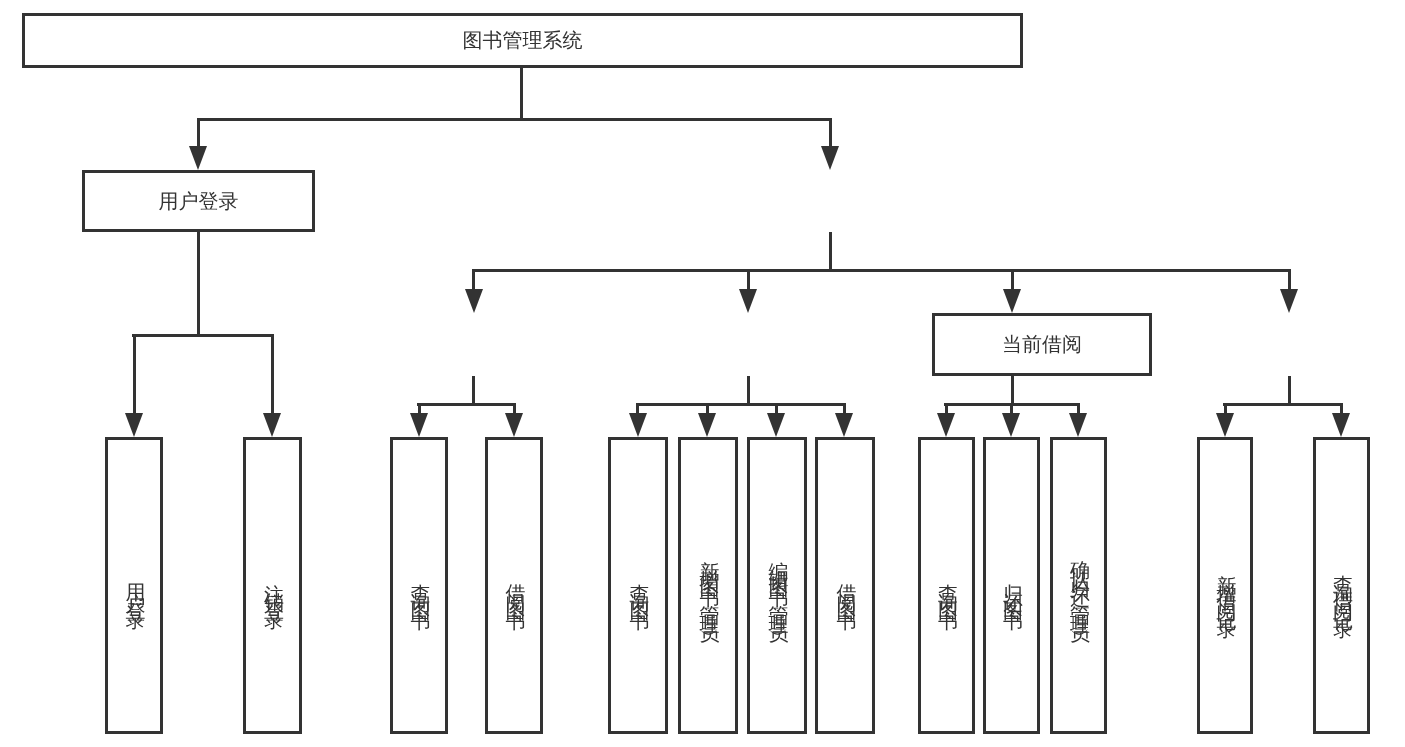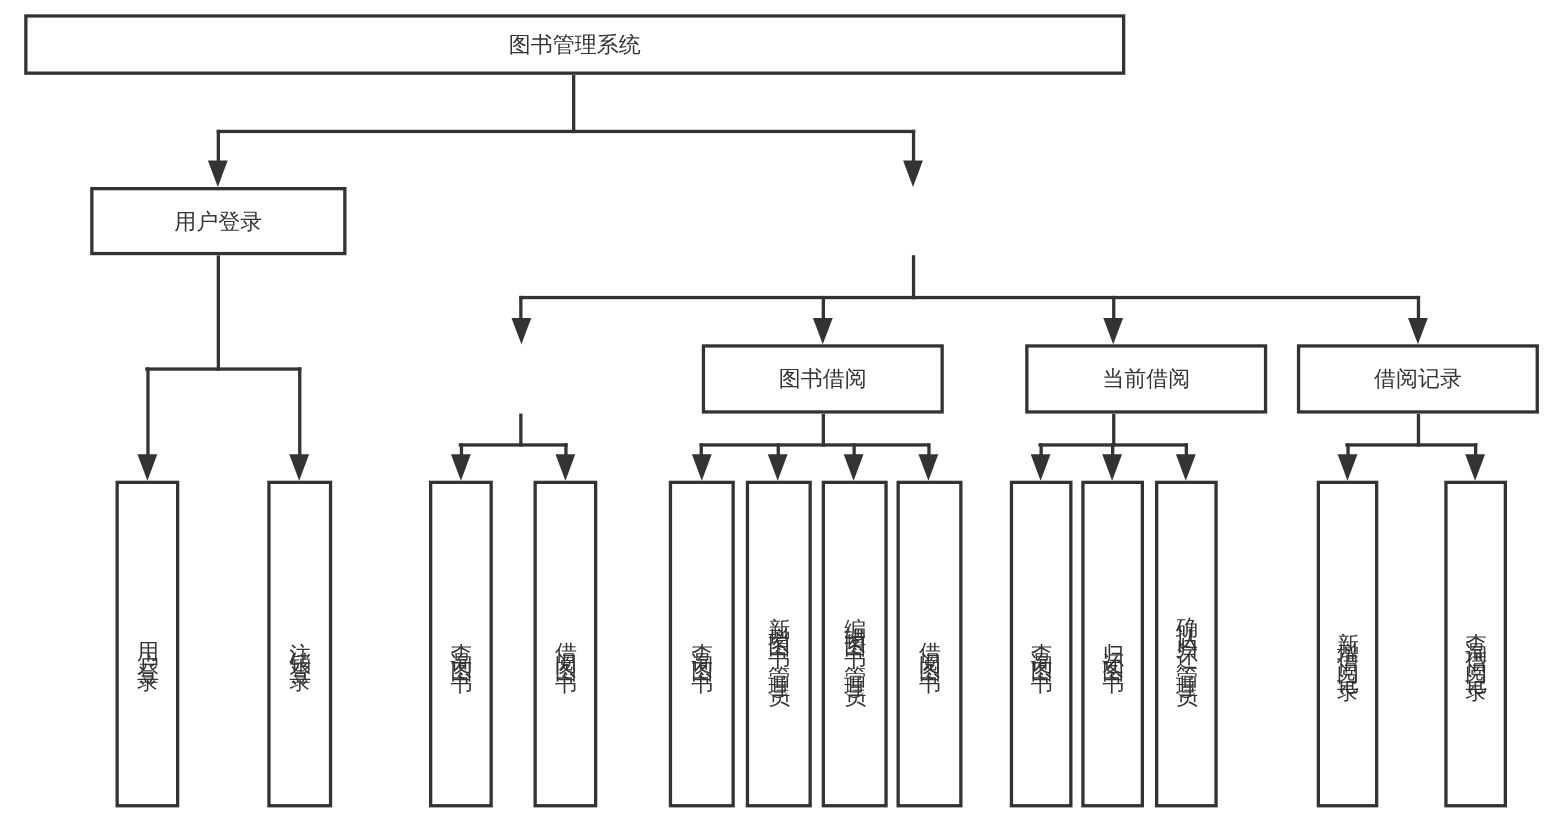--- a/index.html
+++ b/index.html
@@ -7,21 +7,21 @@
     --text:#333333;
     --watermark:#c9c9c9;
     --bg:#ffffff;
   }
   html,body{margin:0;padding:0;background:var(--bg);}
   #stage{
     position:relative;
     width:1405px;height:747px;
     background:var(--bg);
     overflow:hidden;
-    font-family:Liberation Sans, sans-serif;
+    font-family:Liberation Mono, monospace;
     color:var(--text);
   }
   .box{
     position:absolute;
     box-sizing:border-box;
     border:3px solid var(--line);
     background:#fff;
     display:flex;
     align-items:center;
     justify-content:center;
@@ -89,28 +89,22 @@
   <div class="hline" style="left:472px;top:269px;width:819px"></div>
   <div class="vline" style="left:472px;top:269px;height:22px"></div>
   <div class="arrow" style="left:465px;top:289px"></div>
   <div class="vline" style="left:747px;top:269px;height:22px"></div>
   <div class="arrow" style="left:739px;top:289px"></div>
   <div class="vline" style="left:1011px;top:269px;height:22px"></div>
   <div class="arrow" style="left:1003px;top:289px"></div>
   <div class="vline" style="left:1288px;top:269px;height:22px"></div>
   <div class="arrow" style="left:1280px;top:289px"></div>
 
-  <div class="box h" style="left:638px;top:313px;width:220px;height:63px">
-    <span>图书借阅</span>
-  </div>
   <div class="box h" style="left:932px;top:313px;width:220px;height:63px">
     <span>当前借阅</span>
-  </div>
-  <div class="box h" style="left:1179px;top:313px;width:220px;height:63px">
-    <span>借阅记录</span>
   </div>
 
   <div class="vline" style="left:472px;top:376px;height:30px"></div>
   <div class="hline" style="left:417px;top:403px;width:99px"></div>
   <div class="vline" style="left:418px;top:403px;height:14px"></div>
   <div class="arrow" style="left:410px;top:413px"></div>
   <div class="vline" style="left:513px;top:403px;height:14px"></div>
   <div class="arrow" style="left:505px;top:413px"></div>
 
   <div class="vline" style="left:747px;top:376px;height:30px"></div>

